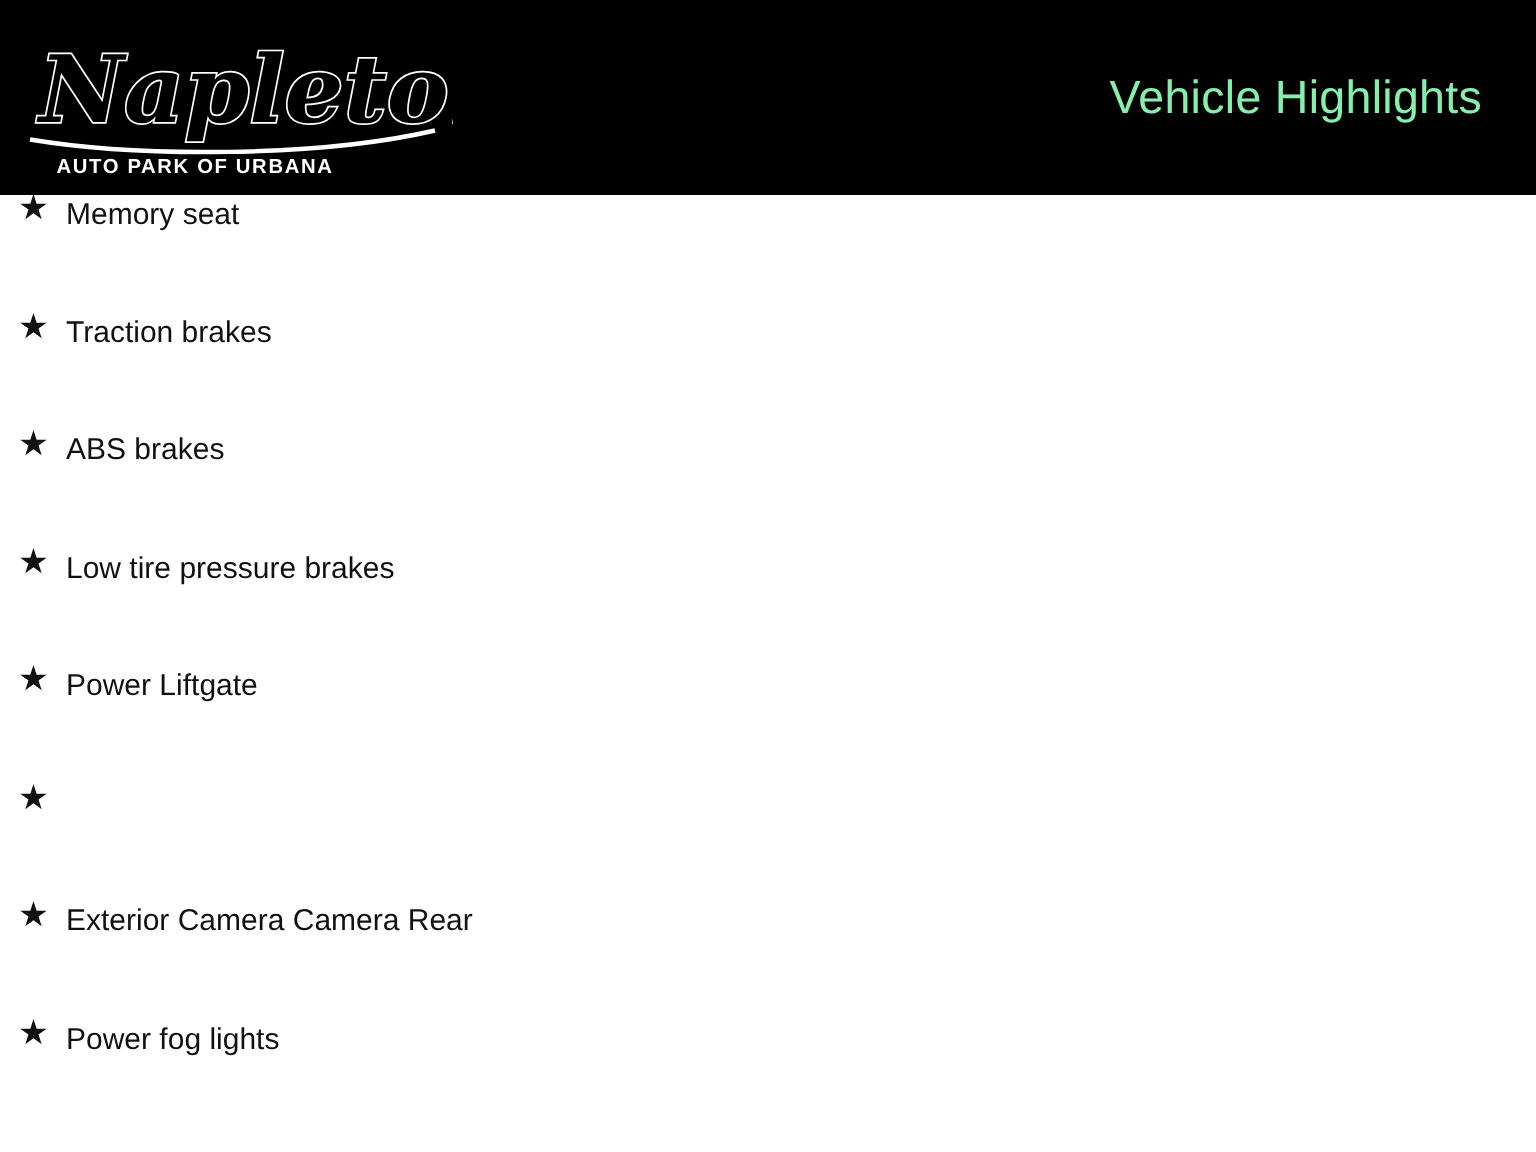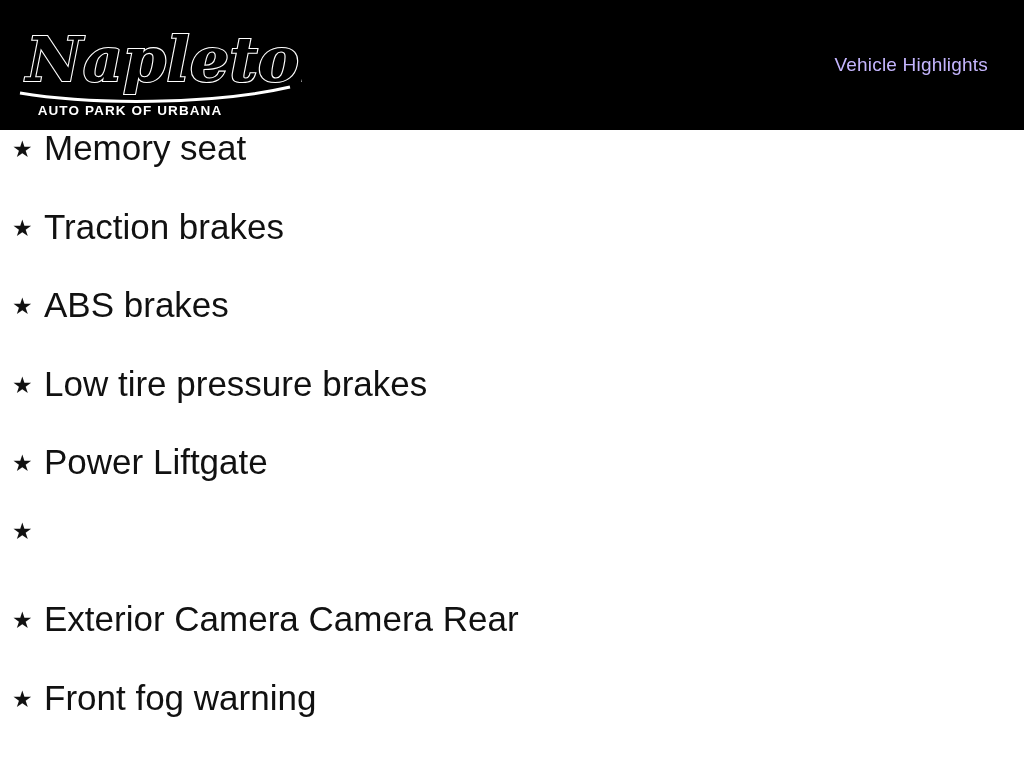--- a/index.html
+++ b/index.html
@@ -57,22 +57,22 @@
     fill: #000000;
   }
   .brand-sub {
     font-family: "Liberation Sans", sans-serif;
     font-weight: bold;
     font-size: 13.5px;
     letter-spacing: 1.1px;
     fill: #ffffff;
   }
   .header-title {
-    color: #c4b5fd;
-    font-size: 19px;
+    color: #86efac;
+    font-size: 31px;
     font-weight: normal;
     letter-spacing: 0.2px;
     white-space: nowrap;
   }
   .features {
     list-style: none;
     margin: 0;
     padding: 0;
     position: absolute;
     top: 130px;
@@ -91,21 +91,21 @@
     font-size: 23px;
     line-height: 1;
     width: 32px;
     flex: 0 0 32px;
     text-align: left;
     position: relative;
     top: -3px;
   }
   .feature-label {
     color: #111111;
-    font-size: 35px;
+    font-size: 20px;
     line-height: 1;
     white-space: nowrap;
   }
 </style>
 </head>
 <body>
 
 <div class="page">
 
   <div class="header">
@@ -147,17 +147,17 @@
     </li>
     <li class="feature-row">
       <span class="bullet-star">★</span>
     </li>
     <li class="feature-row">
       <span class="bullet-star">★</span>
       <span class="feature-label">Exterior Camera Camera Rear</span>
     </li>
     <li class="feature-row">
       <span class="bullet-star">★</span>
-      <span class="feature-label">Front fog warning</span>
+      <span class="feature-label">Power fog lights</span>
     </li>
   </ul>
 
 </div>
 
 </body></html>

